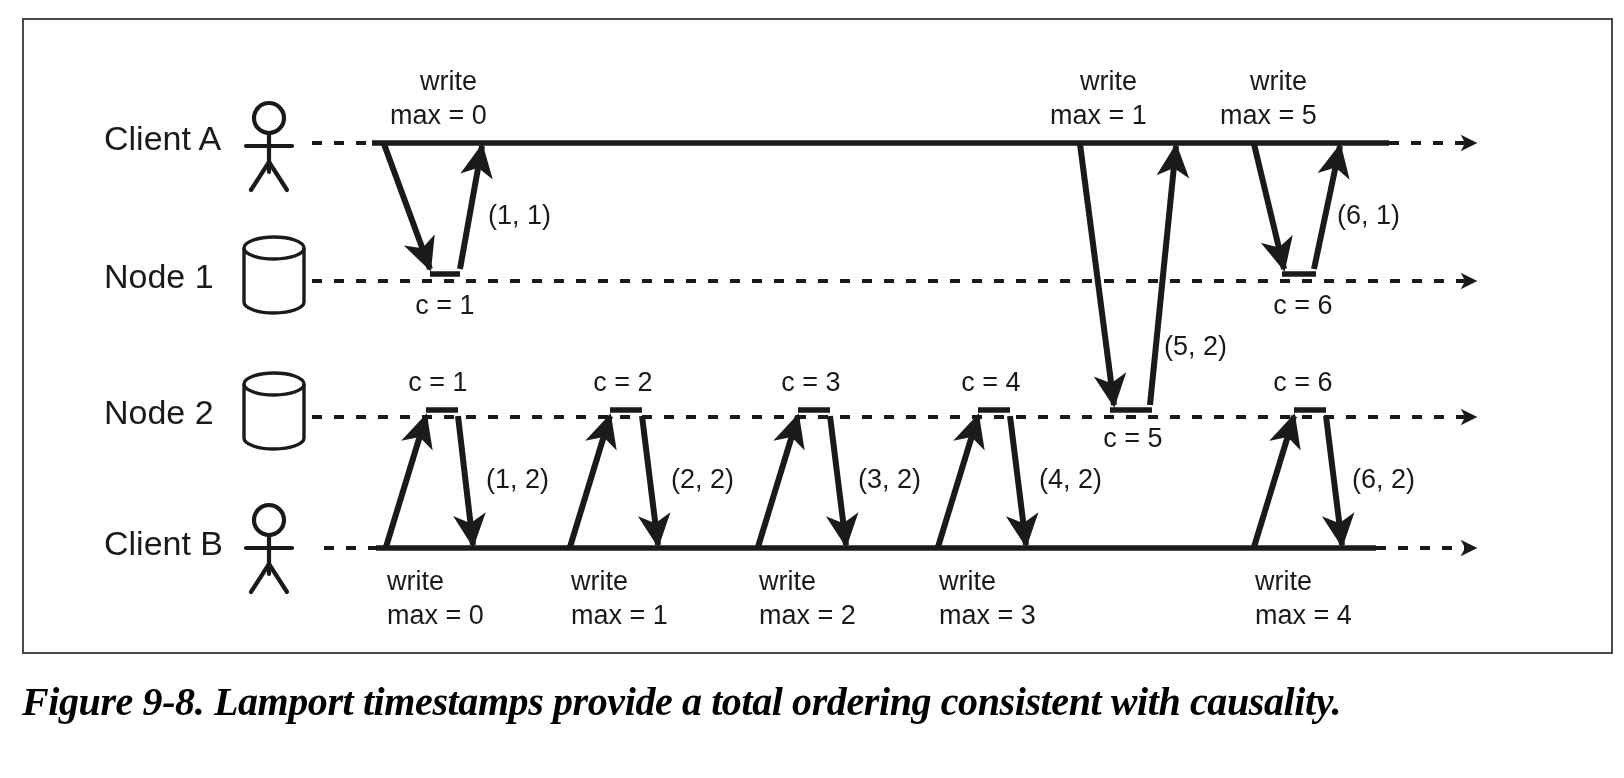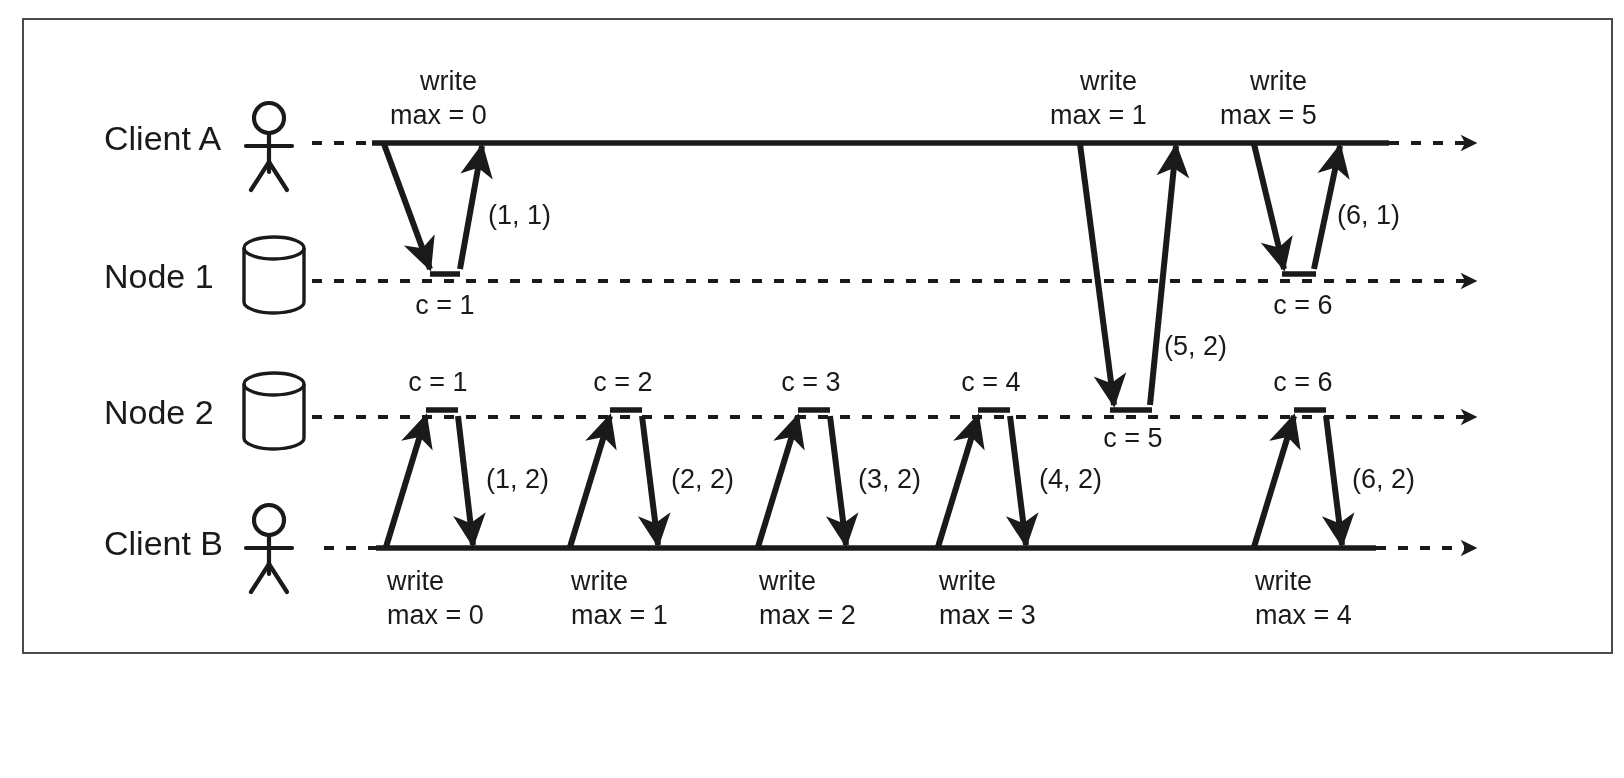--- a/index.html
+++ b/index.html
@@ -235,14 +235,15 @@
         <text class="svg-text ts-text" x="462" y="468" text-anchor="start">(1, 2)</text>
         <text class="svg-text ts-text" x="647" y="468" text-anchor="start">(2, 2)</text>
         <text class="svg-text ts-text" x="834" y="468" text-anchor="start">(3, 2)</text>
         <text class="svg-text ts-text" x="1015" y="468" text-anchor="start">(4, 2)</text>
         <text class="svg-text ts-text" x="1328" y="468" text-anchor="start">(6, 2)</text>
       </g>
 
     </svg>
   </div>
 
+  <div id="caption">Figure 9-8. Lamport timestamps provide a total ordering consistent with causality.</div>
 
 </div>
 
 </body></html>

